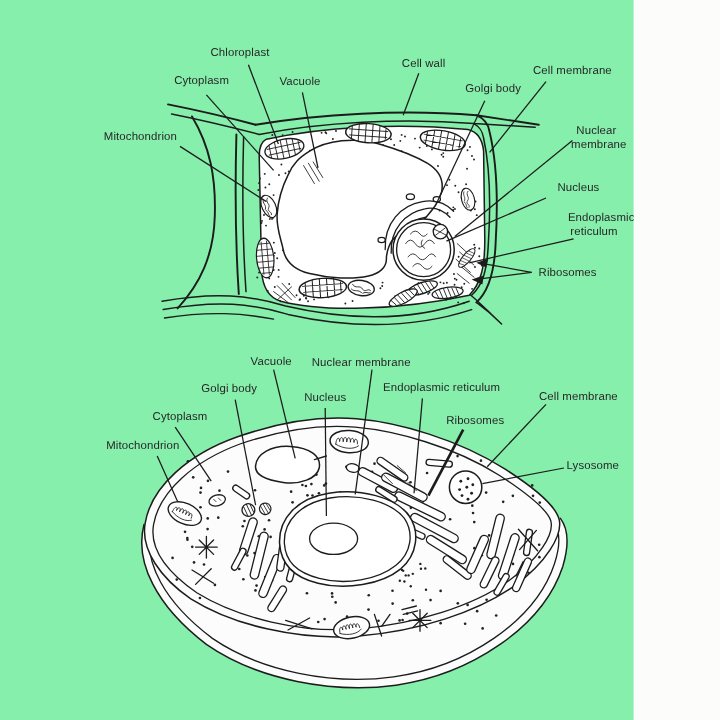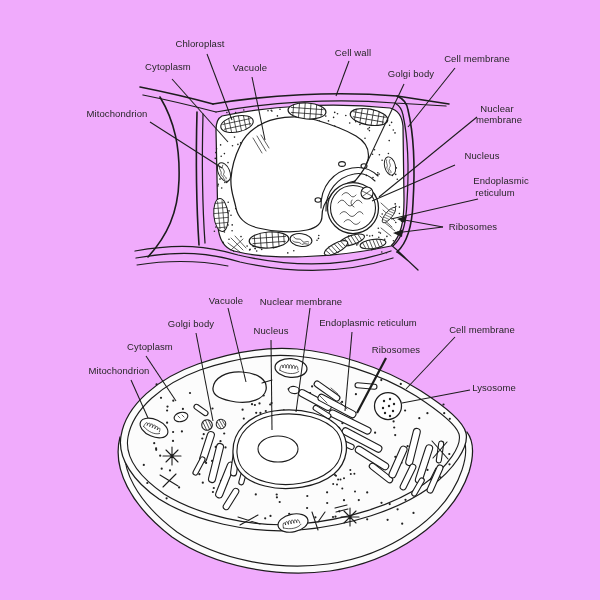--- a/index.html
+++ b/index.html
@@ -1,17 +1,17 @@
 <!DOCTYPE html>
 <html><head>
 <meta charset="utf-8">
 <style>
   html,body{margin:0;padding:0;}
   body{width:600px;height:600px;background:#fcfcfb;font-family:"Liberation Sans",sans-serif;}
-  .page{position:relative;width:600px;height:600px;background:#f0abfc;overflow:hidden;}
+  .page{position:relative;width:528px;height:600px;background:#86efac;overflow:hidden;}
   svg{display:block;}
   .ink{stroke:#1c1c1c;fill:none;stroke-linecap:round;stroke-linejoin:round;}
   .w1{stroke-width:1.1;} .w12{stroke-width:1.25;} .w16{stroke-width:1.6;} .w07{stroke-width:0.7;}
   .whitefill{fill:#ffffff;}
   .paperfill{fill:#fcfcfc;}
   .leader{stroke:#1c1c1c;stroke-width:1.05;fill:none;}
   .leader-thick{stroke:#1c1c1c;stroke-width:2.2;fill:none;}
   .lbl{font-size:9.5px;fill:#262626;letter-spacing:.1px;}
   .dotg circle{fill:#222;stroke:none;}
   .arrow{fill:#1c1c1c;stroke:none;}

